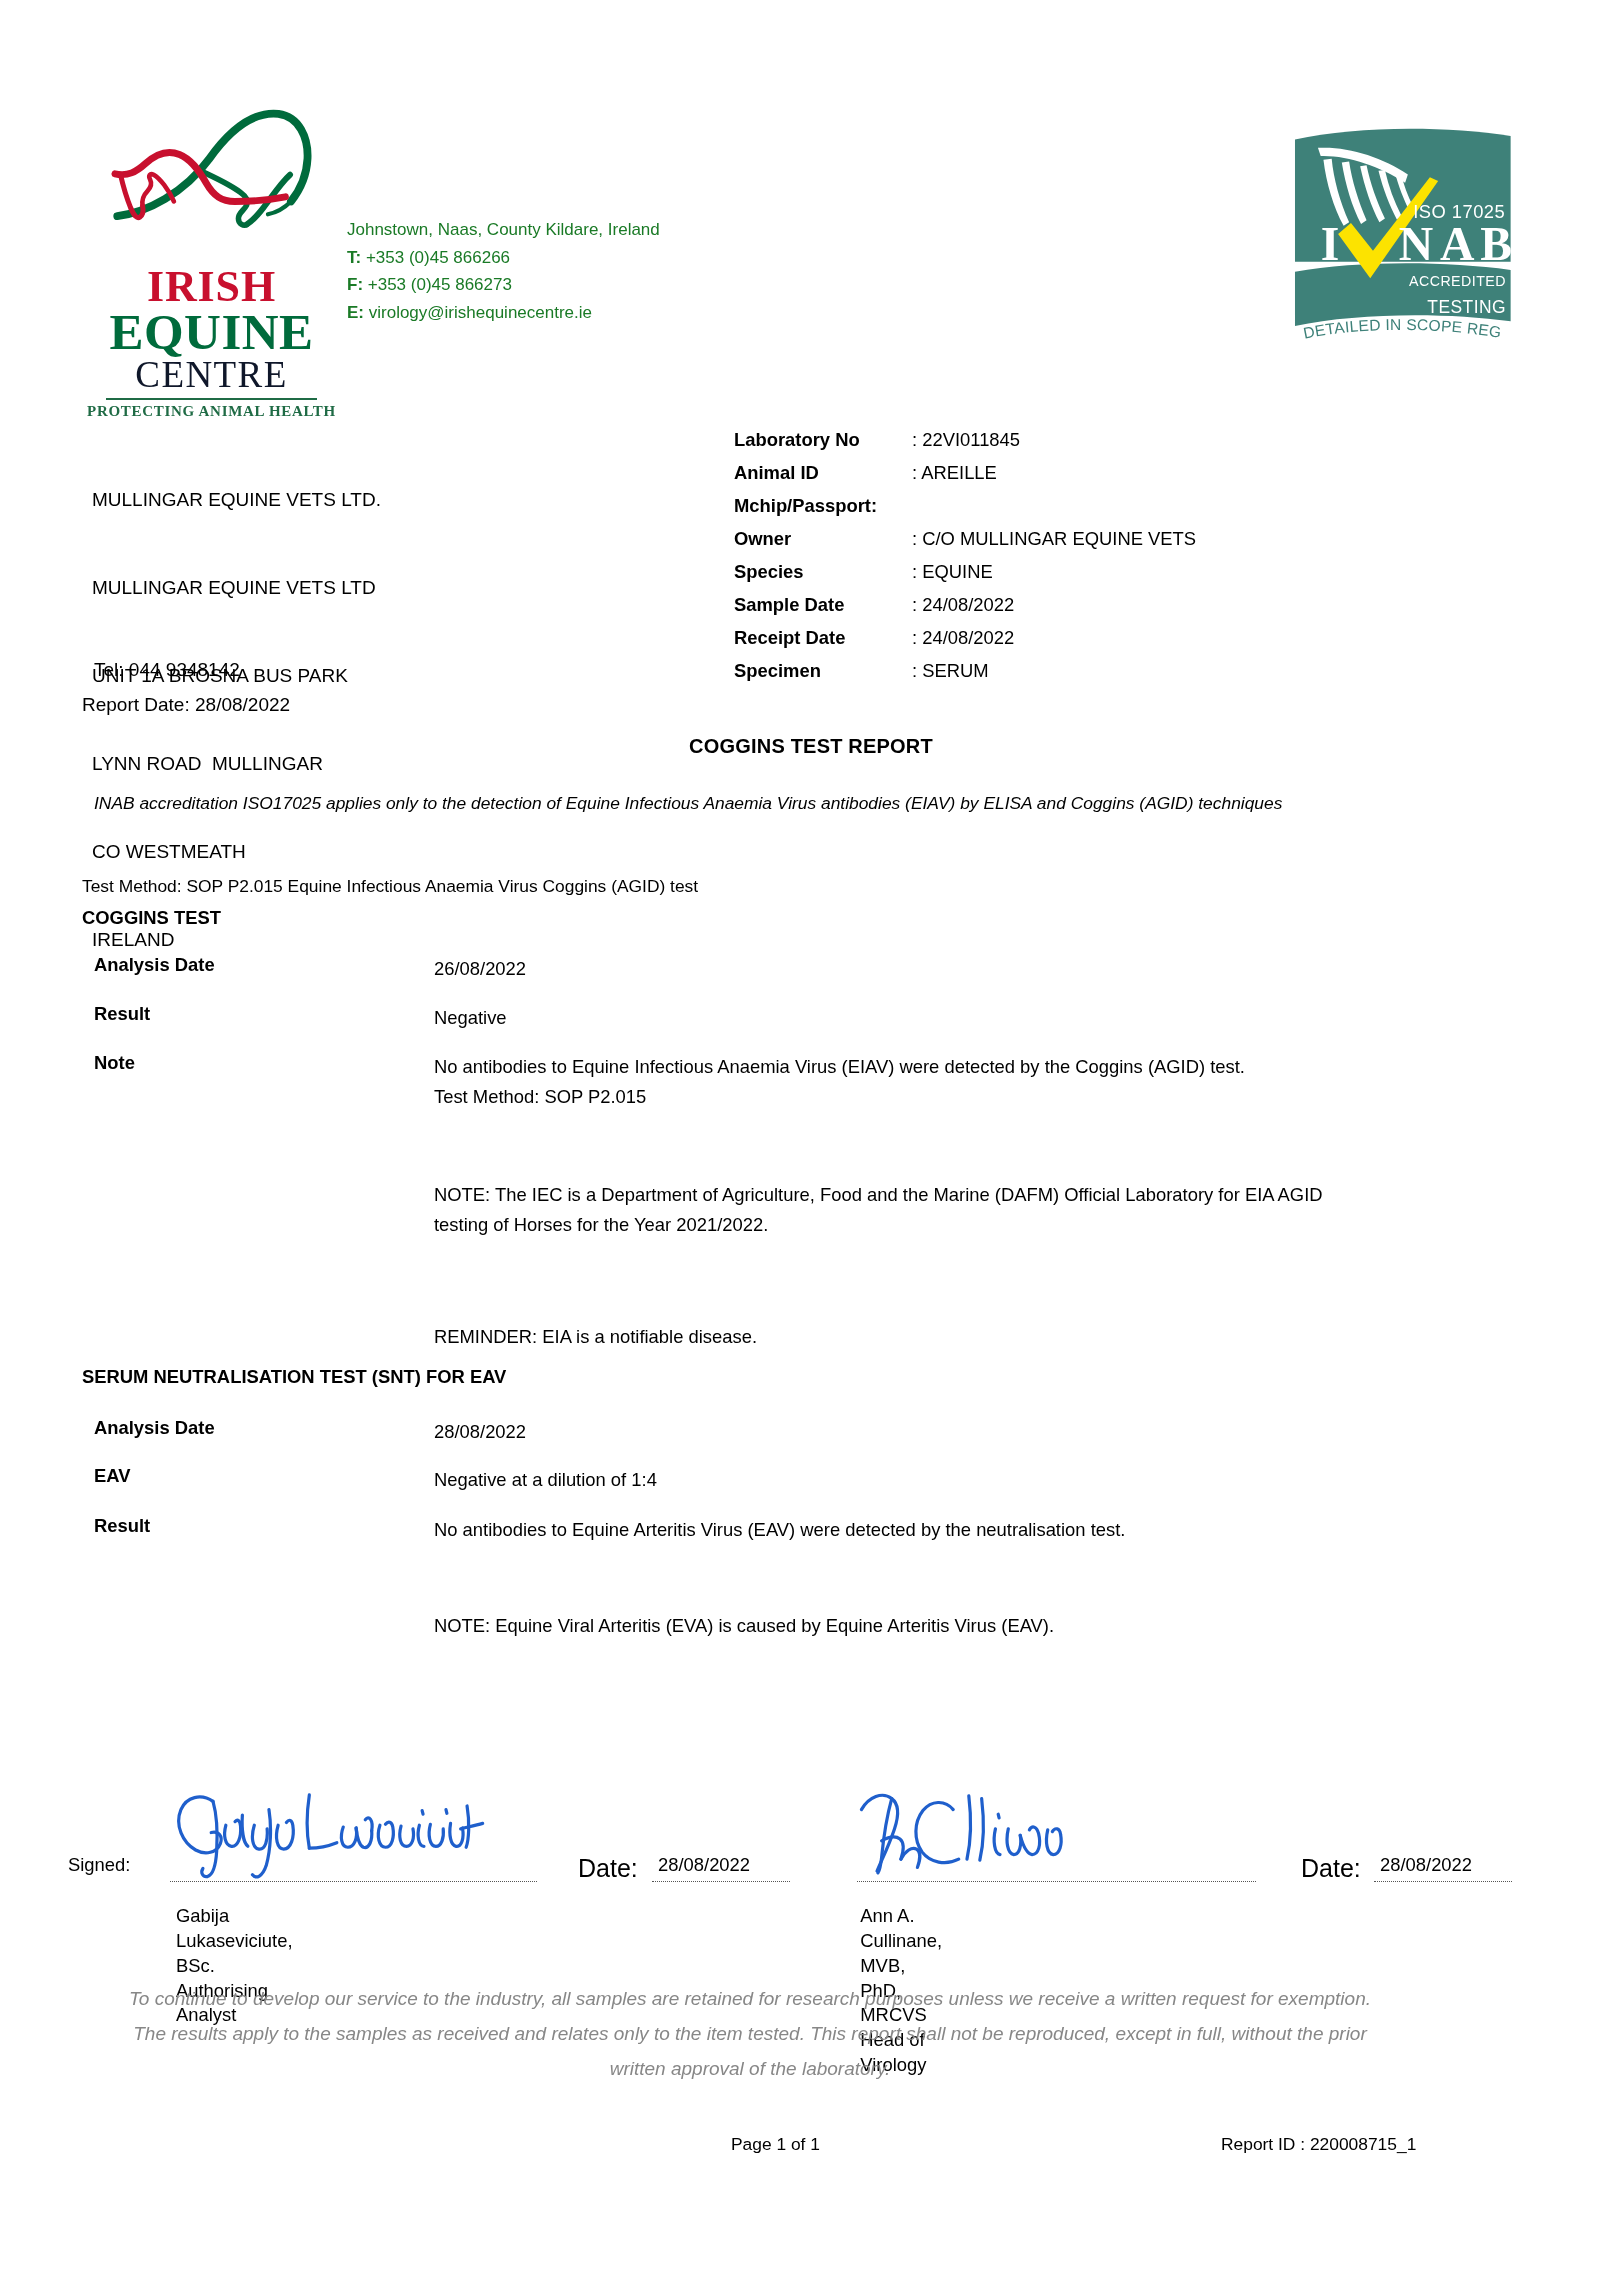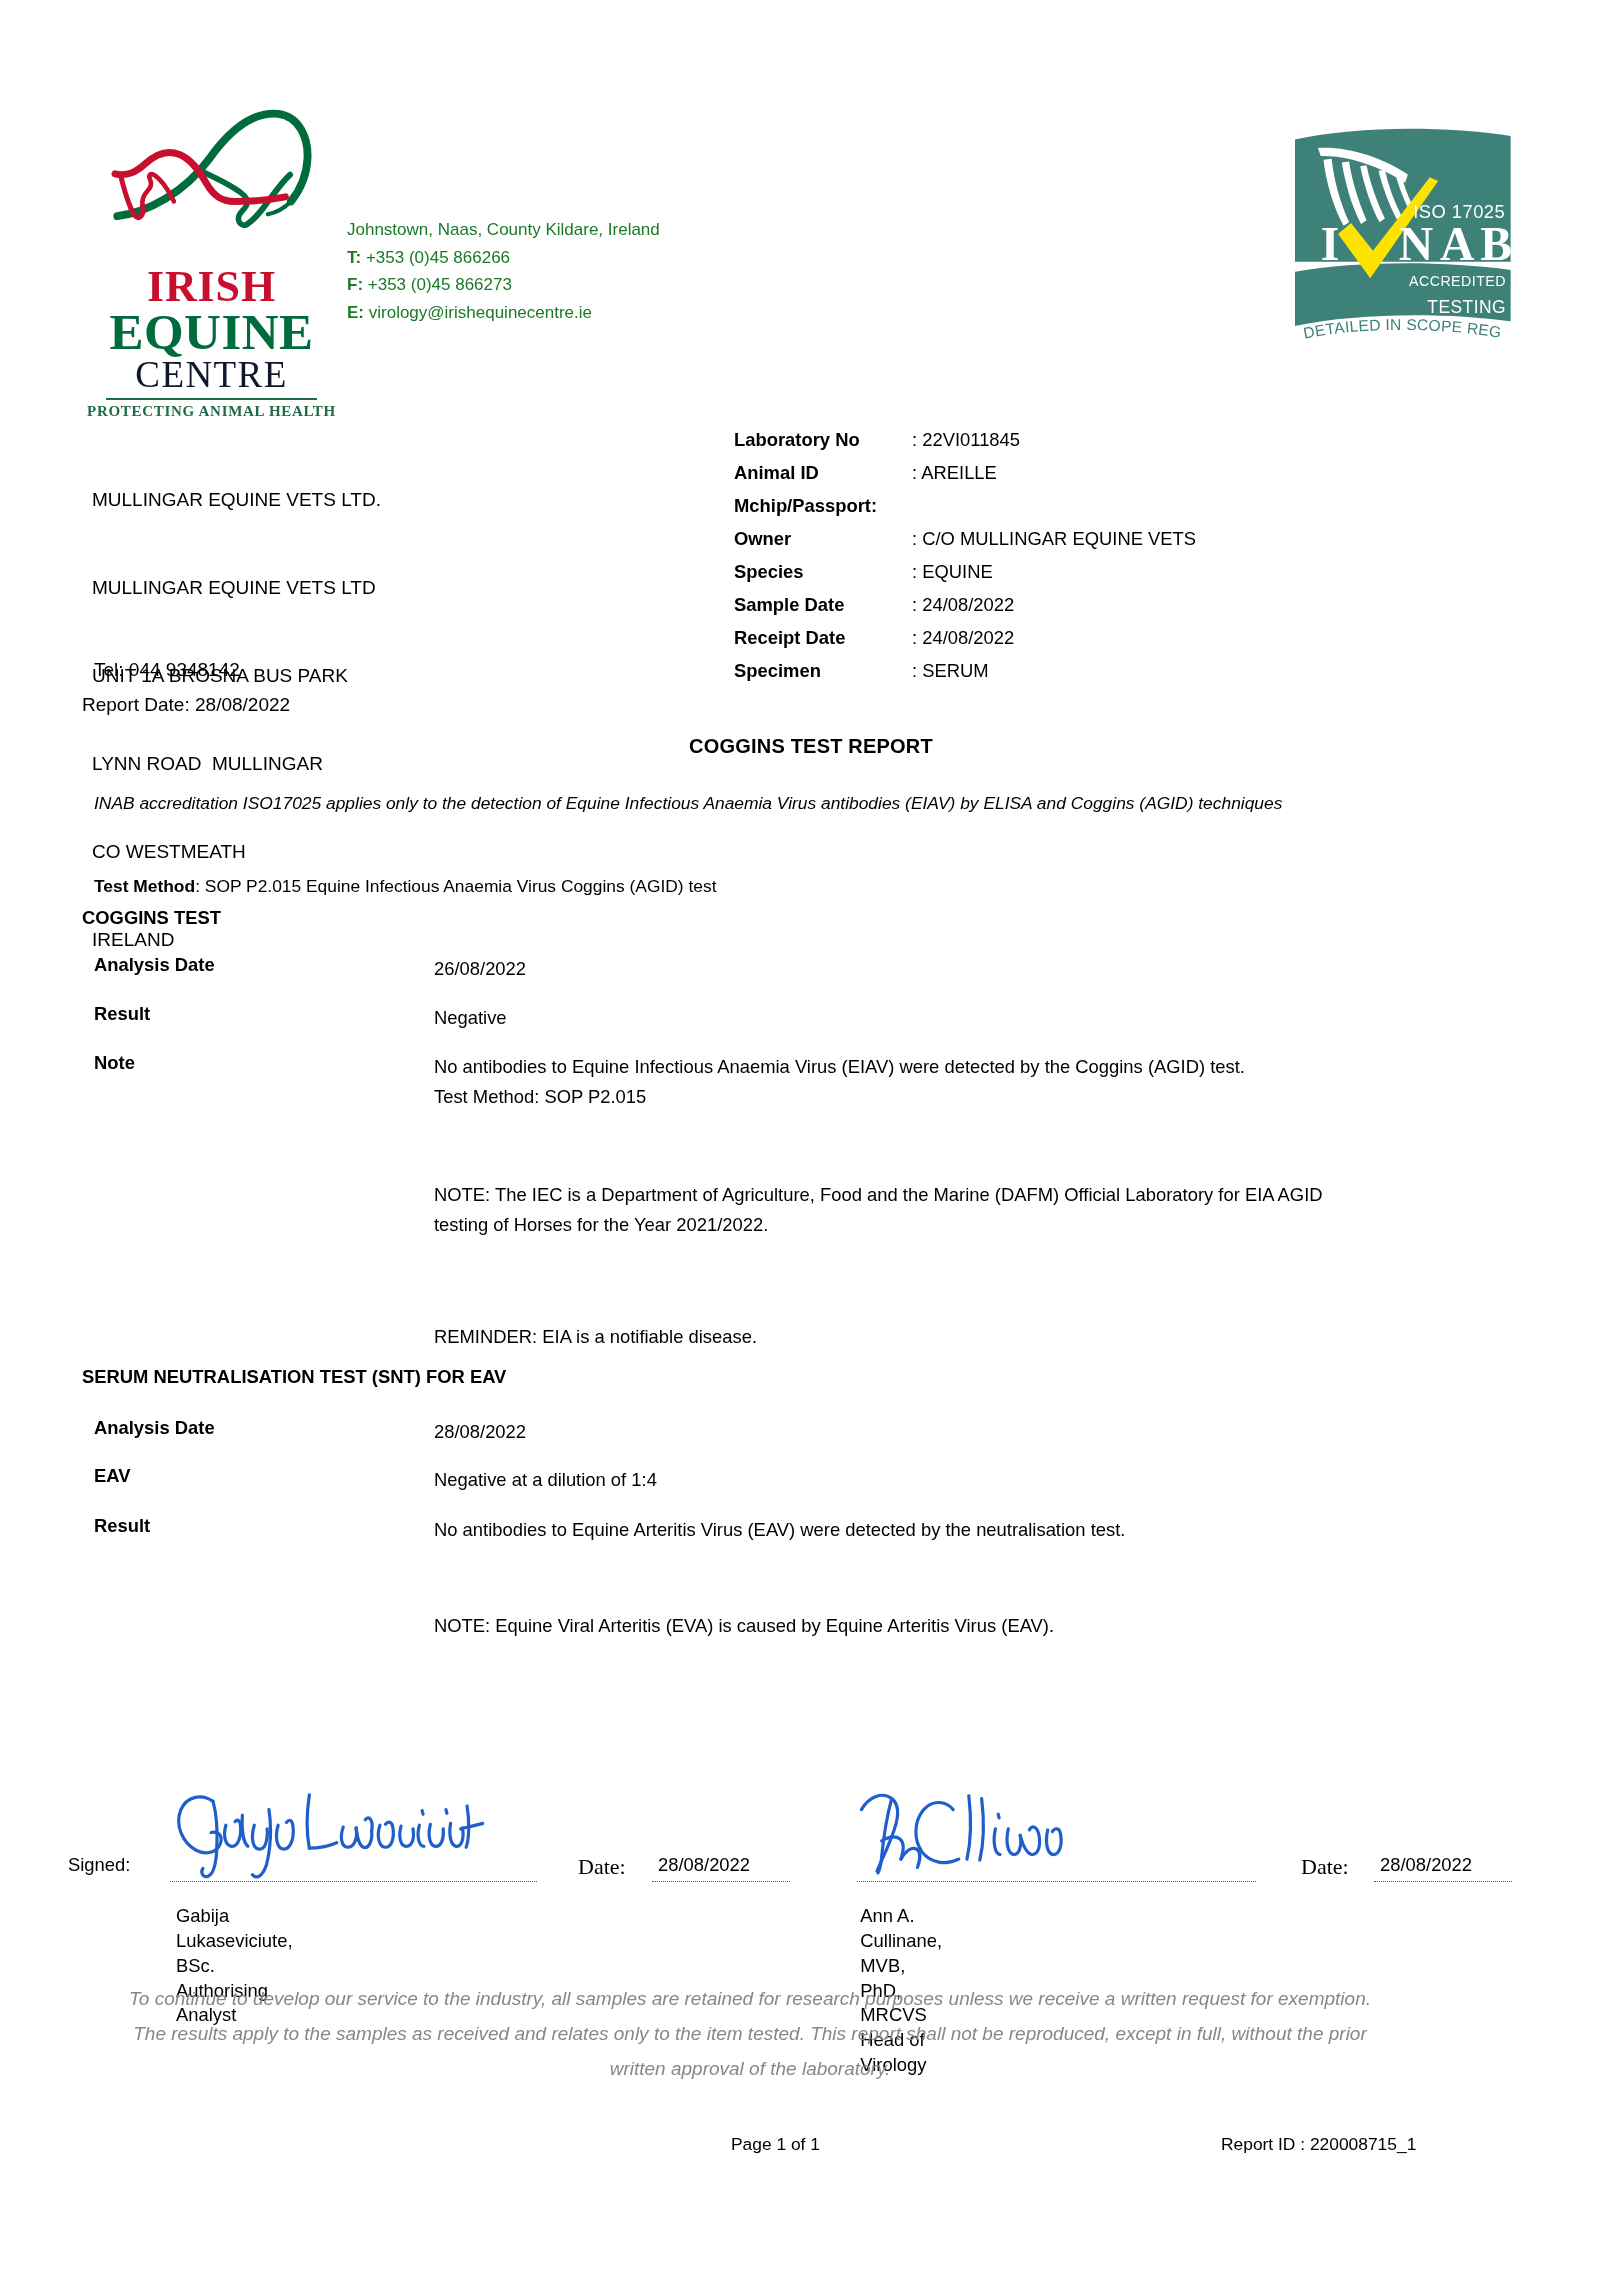--- a/index.html
+++ b/index.html
@@ -164,21 +164,21 @@
     font-size: 17.4px;
     font-style: italic;
     line-height: 1.63;
   }
   .test-method {
     position: absolute;
     left: 82px;
     top: 876px;
     font-size: 17.4px;
   }
-  .test-method b { font-weight: bold; margin-left: 12px; }
+  .test-method b { font-weight: normal; }
   .section-head {
     position: absolute;
     left: 82px;
     font-size: 18.4px;
     font-weight: bold;
   }
   #coggins-head { top: 907px; }
   #snt-head { top: 1366px; }
 
   
@@ -243,23 +243,22 @@
     border-bottom: 1.8px dotted #555;
     height: 0;
   }
   .sig-name {
     position: absolute;
     font-size: 18.4px;
     line-height: 1.35;
   }
   .date-label {
     position: absolute;
-    font-size: 22px;
+    font-size: 25px;
     top: 73px;
-    font-family: Liberation Serif, serif;
   }
   .date-value {
     position: absolute;
     font-size: 18.4px;
     top: 73px;
   }
   .date-dots {
     position: absolute;
     top: 100px;
     border-bottom: 1.8px dotted #555;

